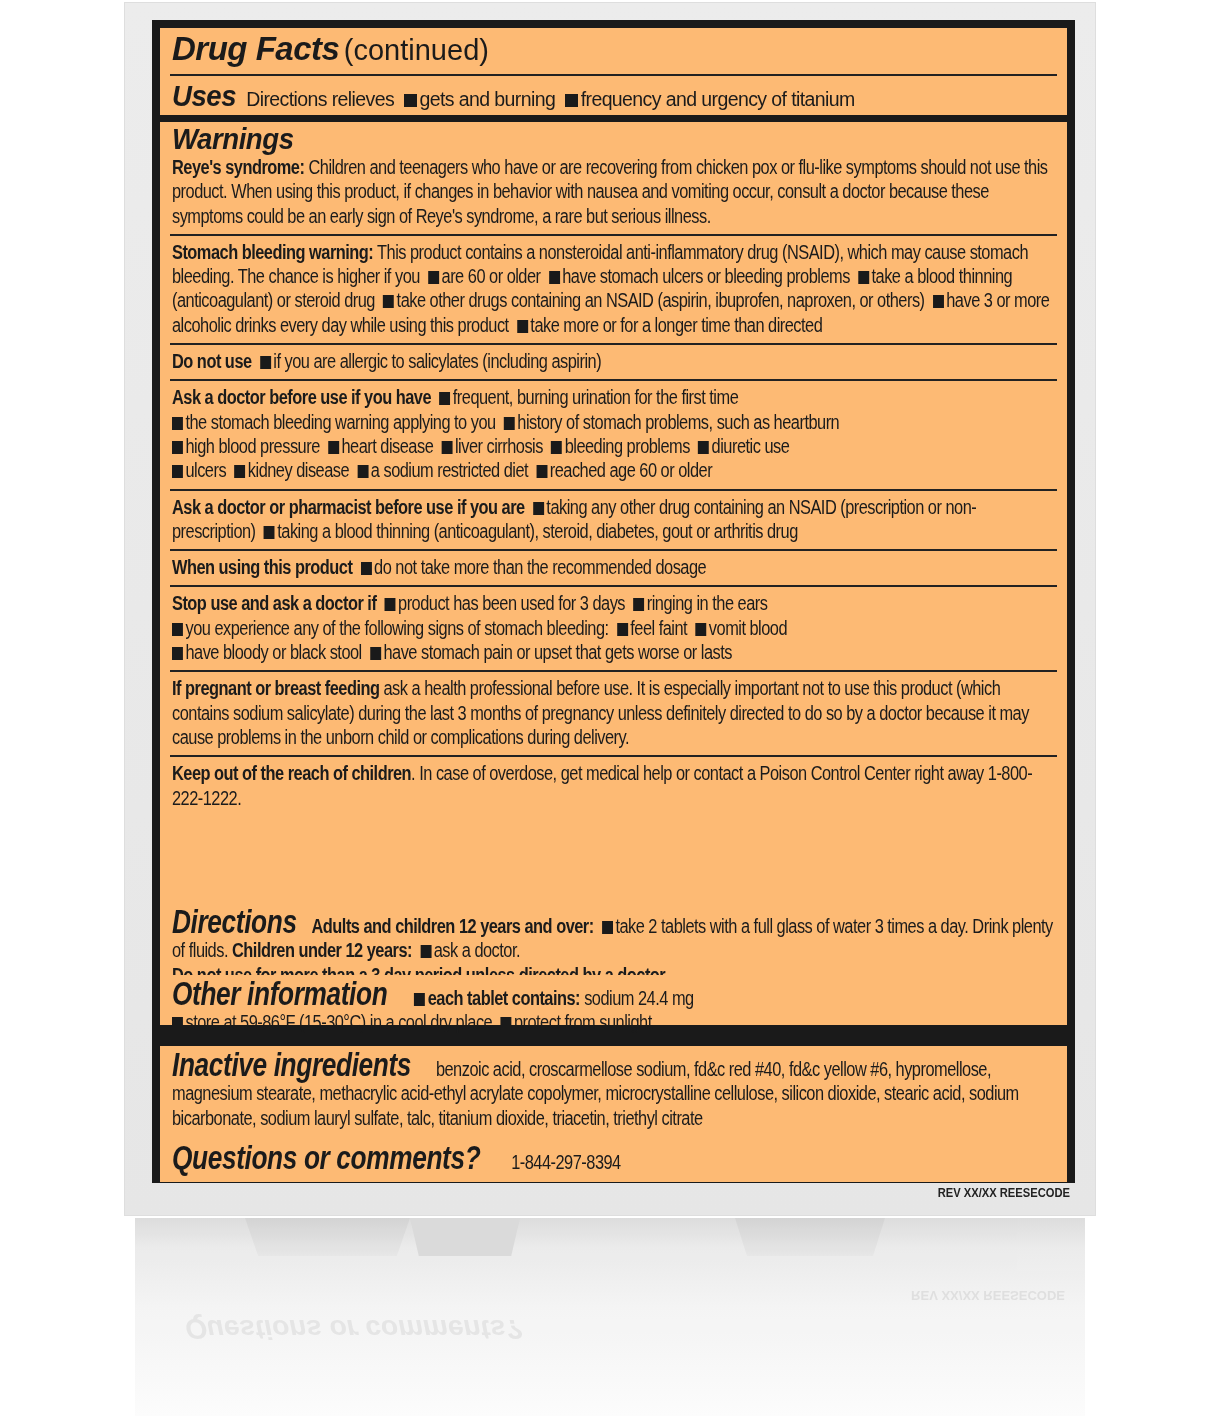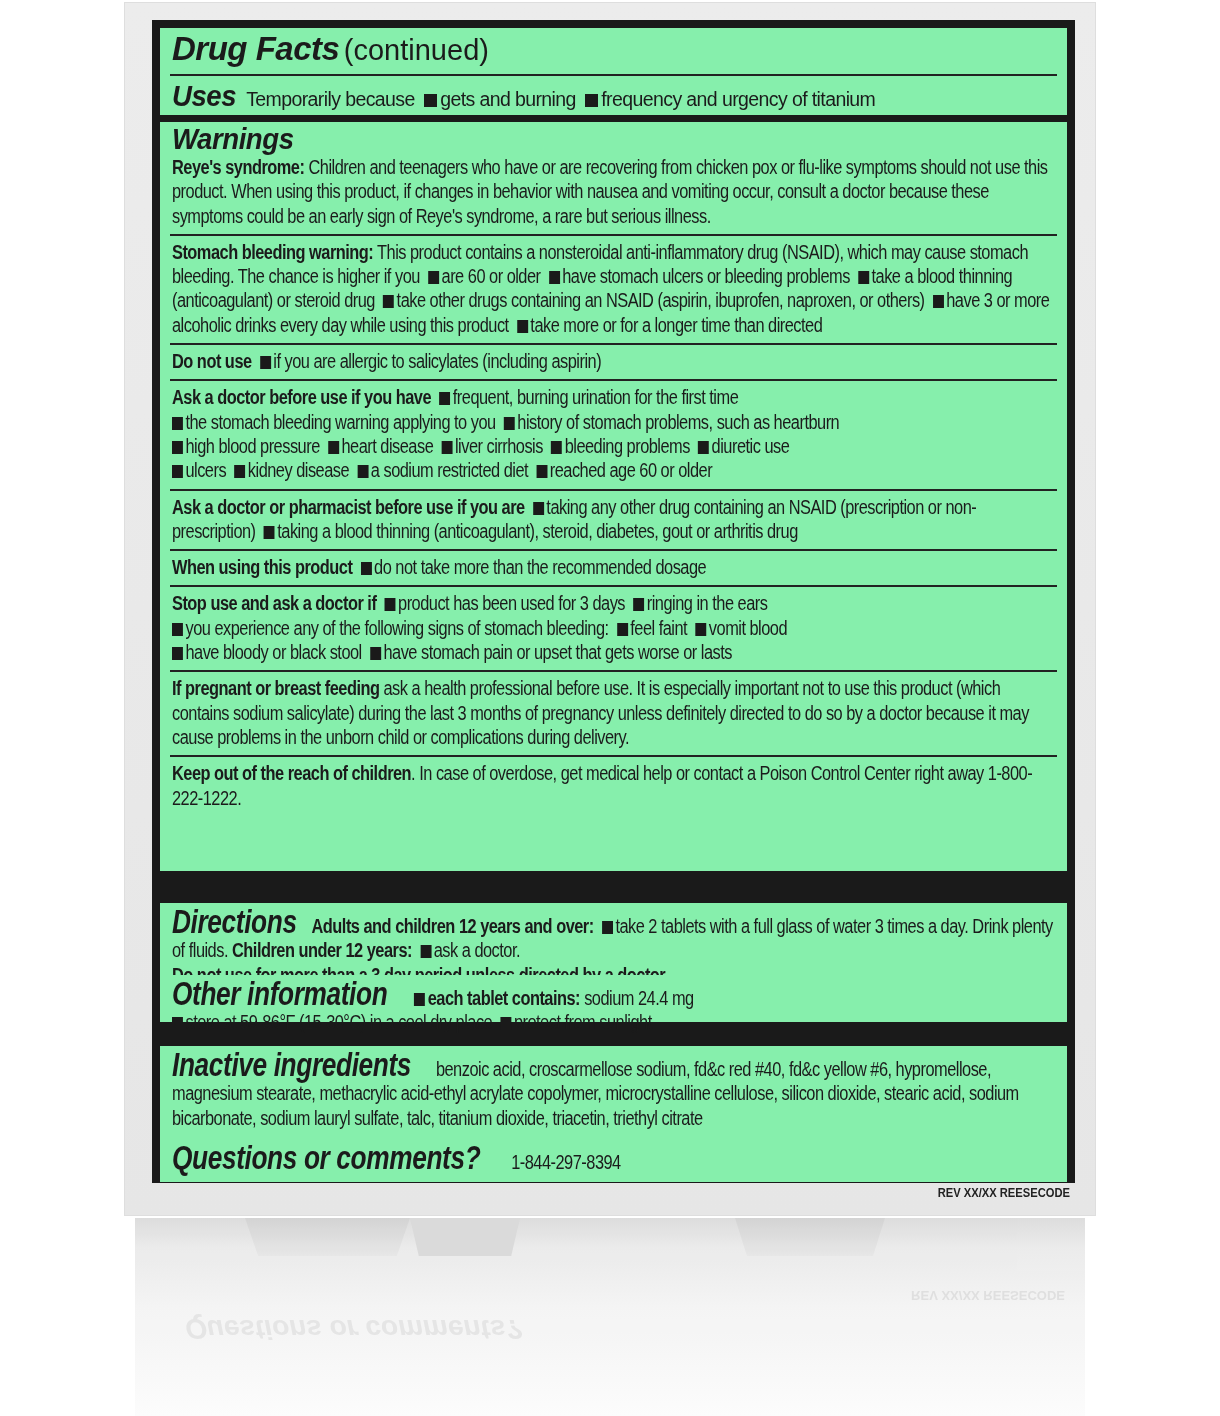--- a/index.html
+++ b/index.html
@@ -10,21 +10,21 @@
   .card {
     position:absolute; left:125px; top:3px; width:970px; height:1212px;
     background:linear-gradient(180deg,#ececec 0%,#e9e9e9 50%,#e6e6e6 100%);
     box-shadow:0 0 0 1px #dedede;
   }
   .panel {
     position:absolute; left:152px; top:20px; width:923px; height:1163px;
     background:#1a1a1a; box-sizing:border-box;
   }
   .box {
-    position:absolute; left:8px; right:8px; background:#86efac;
+    position:absolute; left:8px; right:8px; background:#fdba74;
     box-sizing:border-box; padding:0 12px;
   }
   .t { font-size:19.5px; line-height:24.3px; letter-spacing:-0.6px; transform-origin:left top; transform:scaleX(0.84); width:119%; white-space:normal; }
   .b { font-weight:bold; }
   .h-big { font-weight:bold; font-style:italic; font-size:33px; letter-spacing:-0.5px; }
   .h-sec { font-weight:bold; font-style:italic; font-size:30px; letter-spacing:-0.5px; display:inline-block; transform:scaleX(0.92); transform-origin:left; }
   .hr { height:2px; background:#222; margin:0 -2px; }
   .sq { display:inline-block; width:13px; height:13px; background:#1a1a1a; margin:0 3px 0 5px; vertical-align:-1px; }
   .sub { padding:4px 0 6px 0; }
   .rev { position:absolute; left:880px; top:1185px; width:190px; text-align:right; font-weight:bold; font-size:13px; color:#222; transform:scaleX(0.86); transform-origin:right; }
@@ -45,27 +45,27 @@
 <div class="panel">
 
   <div class="box" style="top:8px;height:87px;">
     <div style="height:44px;padding-top:2px;">
       <span class="h-big">Drug Facts</span>
       <span style="font-size:29px;">(continued)</span>
     </div>
     <div class="hr"></div>
     <div style="padding-top:3px;">
       <span class="h-sec">Uses</span>
-      <span class="t" style="display:inline;">Temporarily because</span>
+      <span class="t" style="display:inline;">Directions relieves</span>
       <span class="sq"></span><span class="t" style="display:inline;">gets and burning</span>
       <span class="sq"></span><span class="t" style="display:inline;">frequency and urgency of titanium</span>
     </div>
   </div>
 
-  <div class="box" style="top:102px;height:749px;">
+  <div class="box" style="top:102px;height:903px;">
     <div style="height:33px;">
       <span class="h-sec">Warnings</span>
     </div>
     <div class="t sub" style="padding-top:0;">
       <span class="b">Reye's syndrome:</span>
       <span>Children and teenagers who have or are recovering from chicken pox or flu-like symptoms should not use this product. When using this product, if changes in behavior with nausea and vomiting occur, consult a doctor because these symptoms could be an early sign of Reye's syndrome, a rare but serious illness.</span>
     </div>
     <div class="hr"></div>
     <div class="t sub">
       <span class="b">Stomach bleeding warning:</span>

